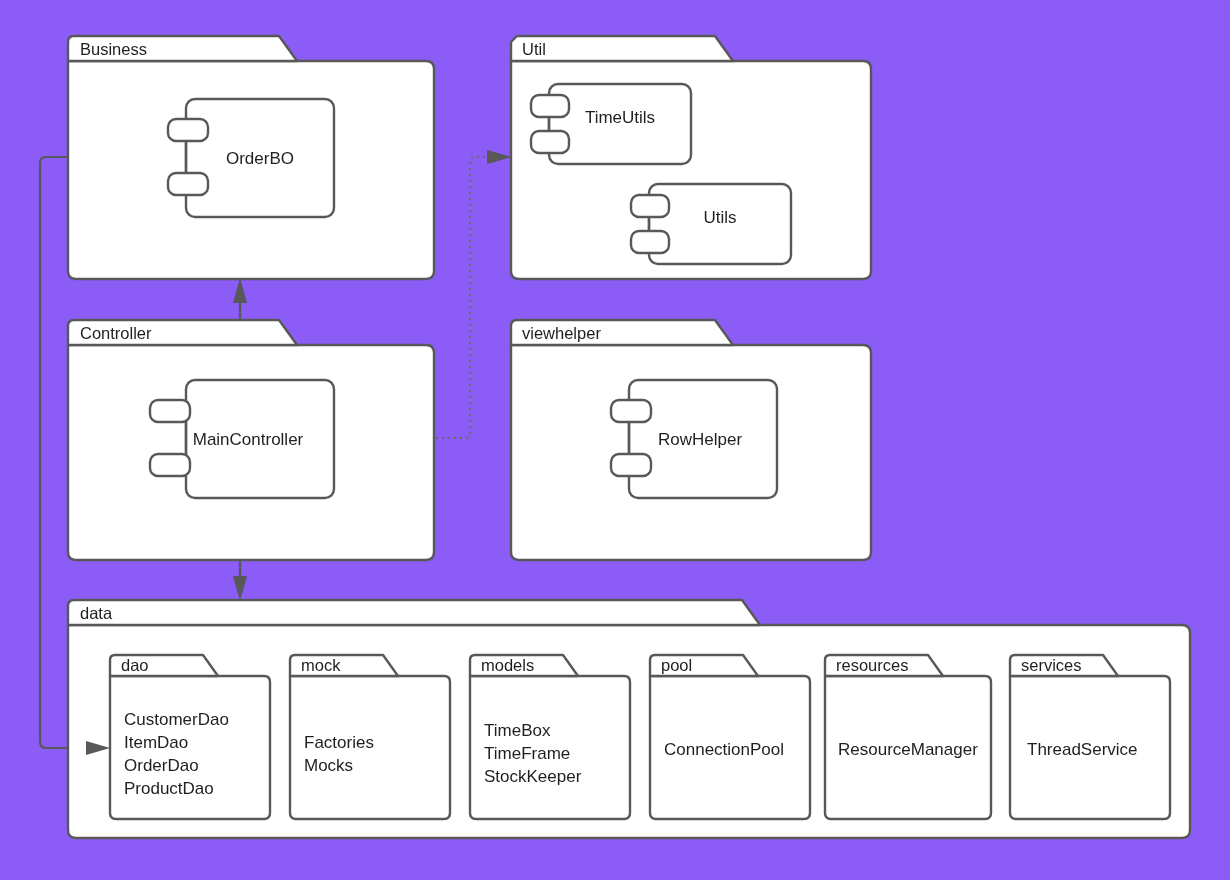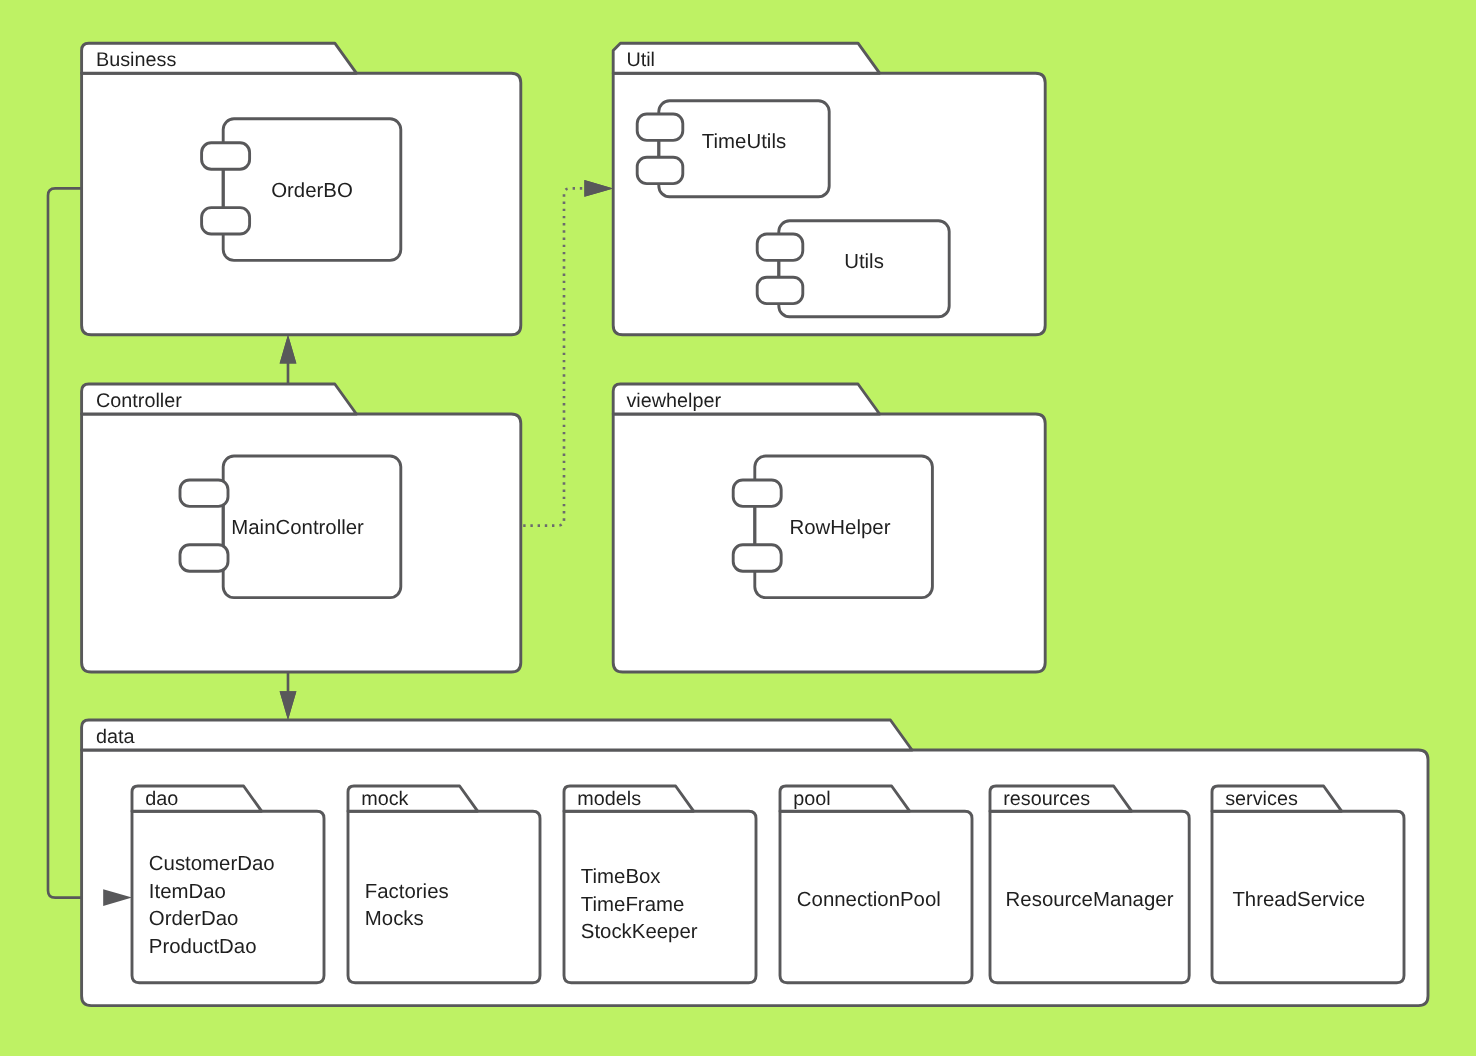--- a/index.html
+++ b/index.html
@@ -8,21 +8,21 @@
     padding: 0;
     background: #ffffff;
   }
   body {
     font-family: "Liberation Sans", sans-serif;
   }
   #diagram-root {
     position: relative;
     width: 1230px;
     height: 880px;
-    background: #bef264;
+    background: #8b5cf6;
     overflow: hidden;
   }
   #uml-svg {
     position: absolute;
     top: 0;
     left: 0;
     width: 1230px;
     height: 880px;
   }
   .pkg-outline {

